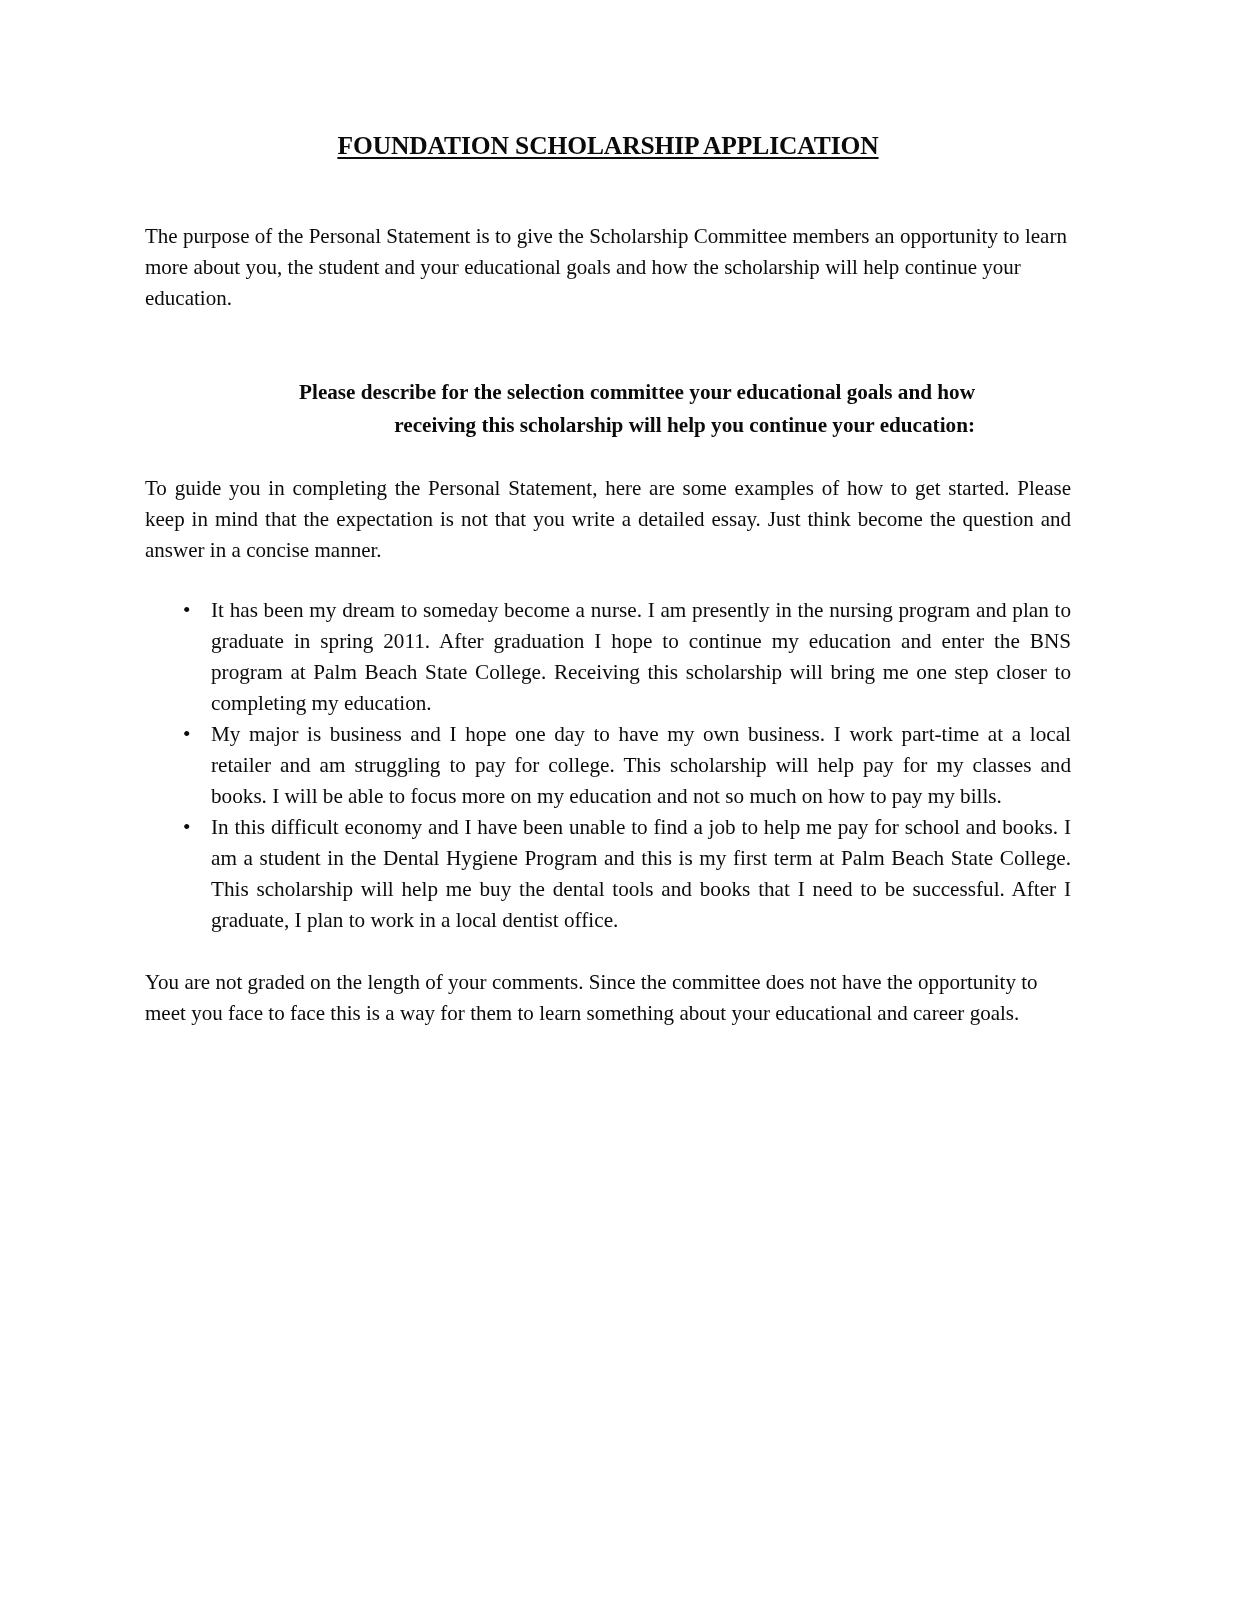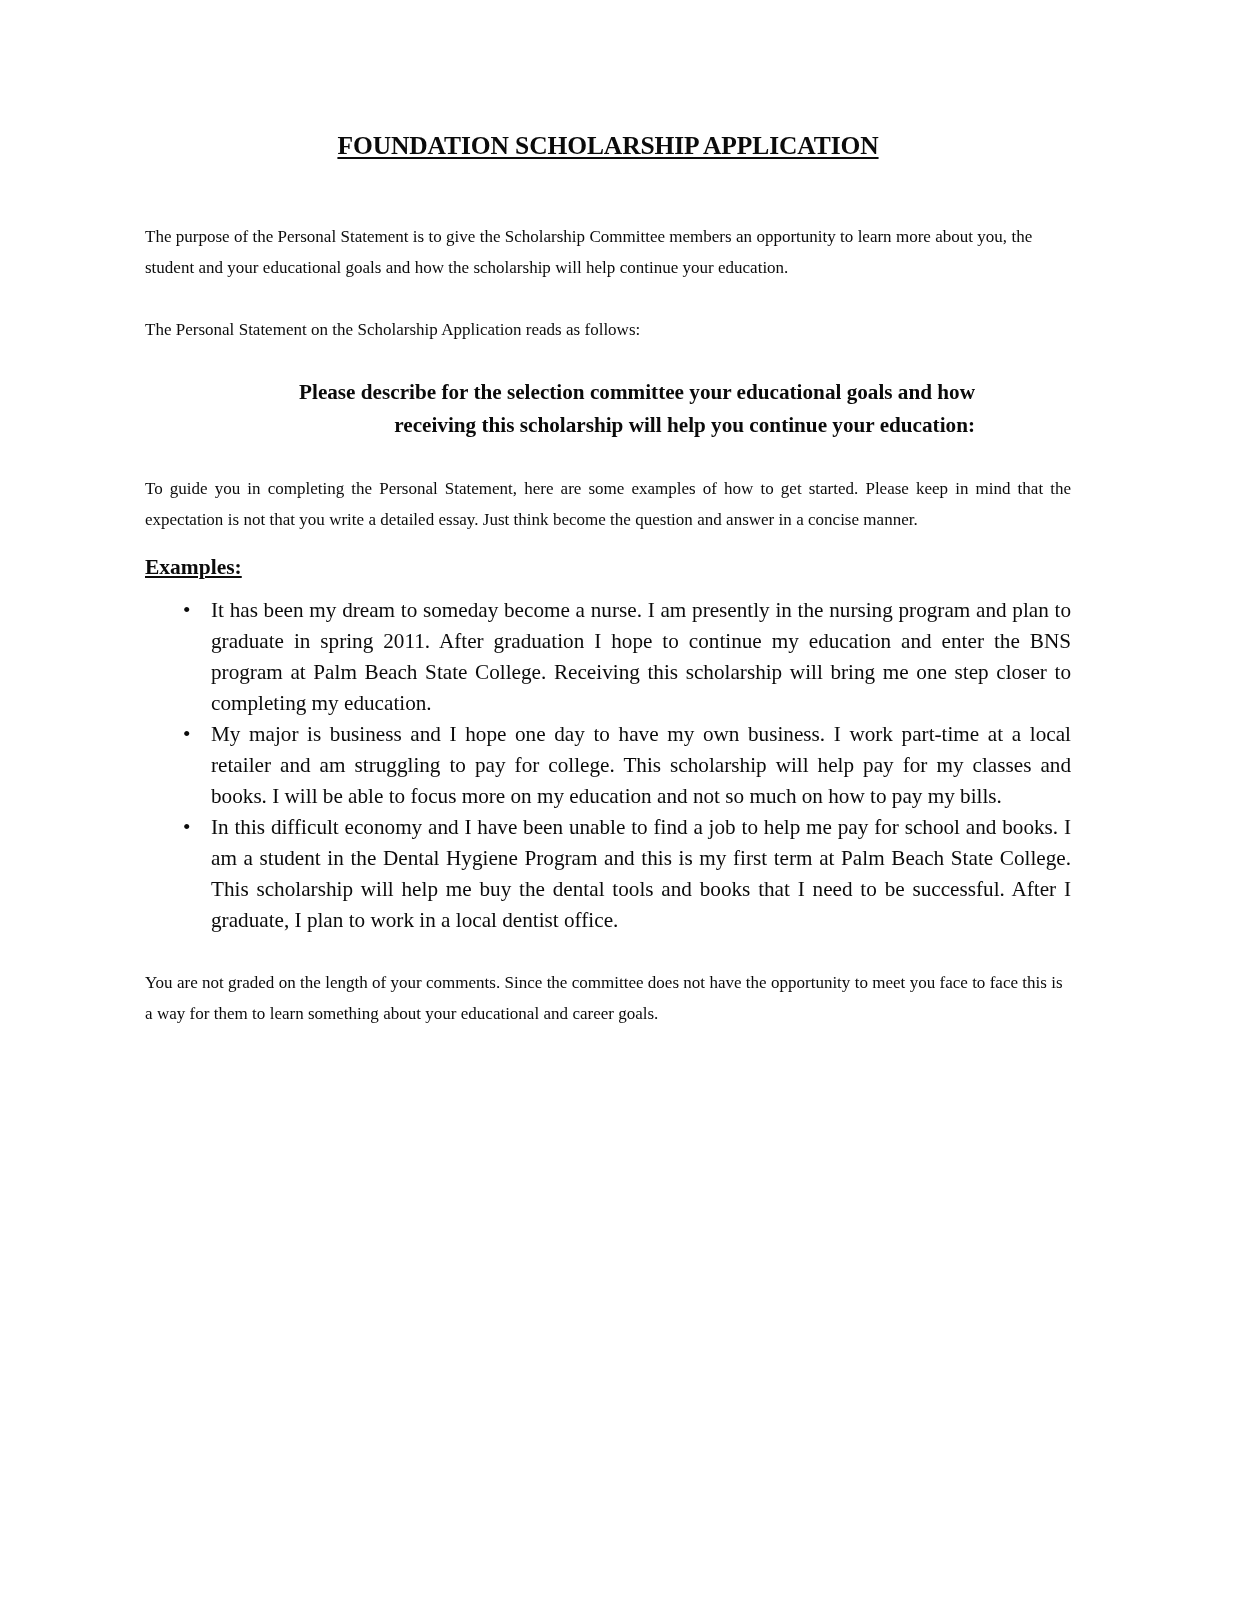--- a/index.html
+++ b/index.html
@@ -41,21 +41,21 @@
     display: inline-block;
     text-decoration: underline;
     text-decoration-thickness: 2px;
     text-underline-offset: 3px;
     white-space: nowrap;
   }
   .title-row { display: block; }
 
   
   .para {
-    font-size: 17px;
+    font-size: 21px;
     line-height: 31px;
     margin: 0;
     text-align: left;
     word-spacing: 0.1px;
   }
   .para.justify {
     text-align: justify;
     text-justify: inter-word;
   }
 
@@ -120,33 +120,31 @@
     <div class="doc-title">
       <div class="title-row"><span class="tline">FOUNDATION SCHOLARSHIP APPLICATION</span></div>
     </div>
 
     <div class="spacer-lg"></div>
 
     <p class="para">The purpose of the Personal Statement is to give the Scholarship Committee members an opportunity to learn more about you, the student and your educational goals and how the scholarship will help continue your education.</p>
 
     <div class="spacer-md"></div>
 
-    <p class="para">The Personal Statement on the Scholarship Application reads as follows:</p>
 
     <div class="spacer-md"></div>
 
     <p class="quote-block">Please describe for the selection committee your educational goals and how receiving this scholarship will help you continue your education:</p>
 
     <div class="spacer-md"></div>
 
     <p class="para justify">To guide you in completing the Personal Statement, here are some examples of how to get started.  Please keep in mind that the expectation is not that you write a detailed essay.  Just think become the question and answer in a concise manner.</p>
 
     <div class="spacer-sm"></div>
 
-    <p class="examples-heading"><span>Examples:</span></p>
 
     <div class="spacer-xs"></div>
 
     <ul class="bullet-list">
       <li class="bullet-item">
         <span class="bullet-dot">•</span>
         <span>It has been my dream to someday become a nurse.  I am presently in the nursing program and plan to graduate in spring 2011.  After graduation I hope to continue my education and enter the BNS program at Palm Beach State College.  Receiving this scholarship will bring me one step closer to completing my education.</span>
       </li>
       <li class="bullet-item">
         <span class="bullet-dot">•</span>

